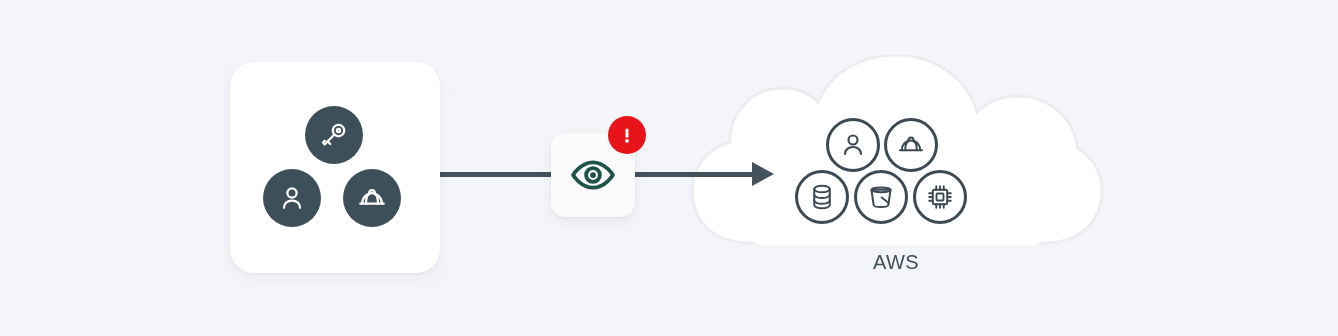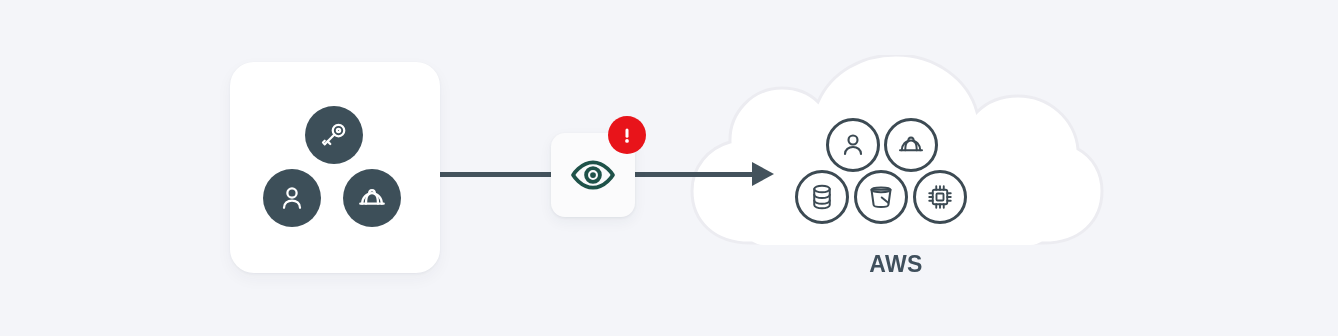--- a/index.html
+++ b/index.html
@@ -101,22 +101,22 @@
     top: 55px;
     width: 420px;
     height: 195px;
   }
   .aws-label {
     position: absolute;
     left: 686px;
     top: 251px;
     width: 420px;
     text-align: center;
-    font-size: 23px;
-    font-weight: bold;
+    font-size: 20px;
+    font-weight: normal;
     color: #3f4f5c;
     letter-spacing: 0.4px;
   }
   .svc {
     position: absolute;
     width: 54px;
     height: 54px;
     border-radius: 50%;
     border: 3px solid #3c4a53;
     background: #ffffff;

